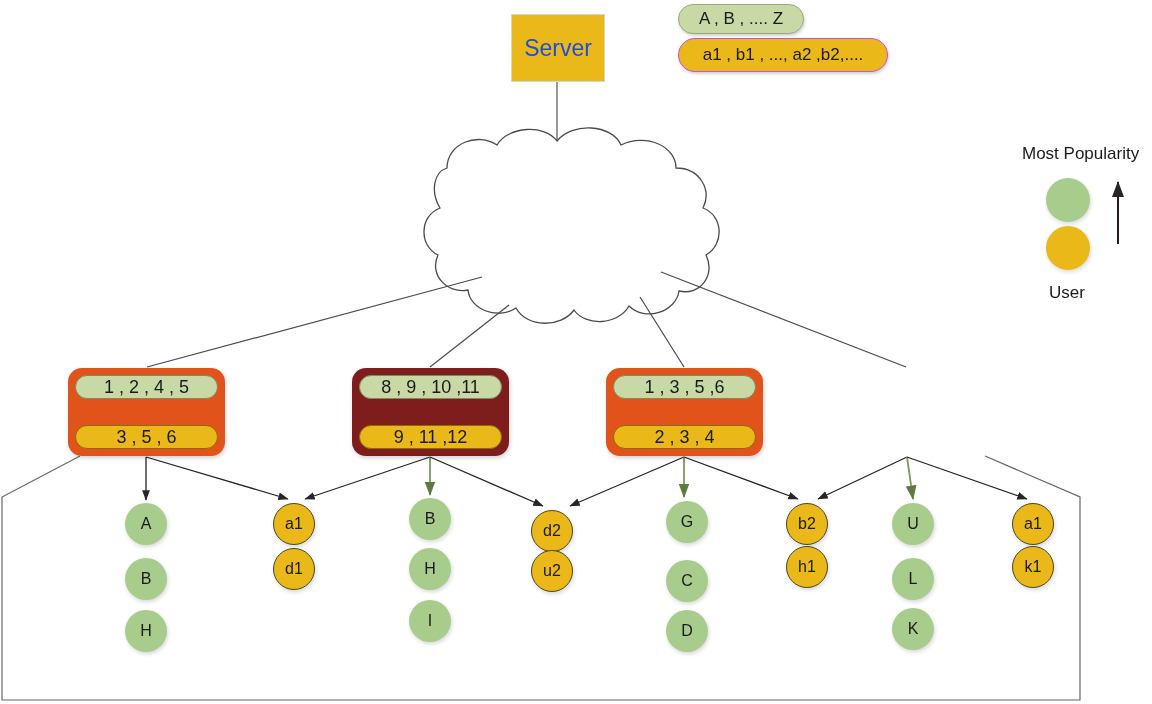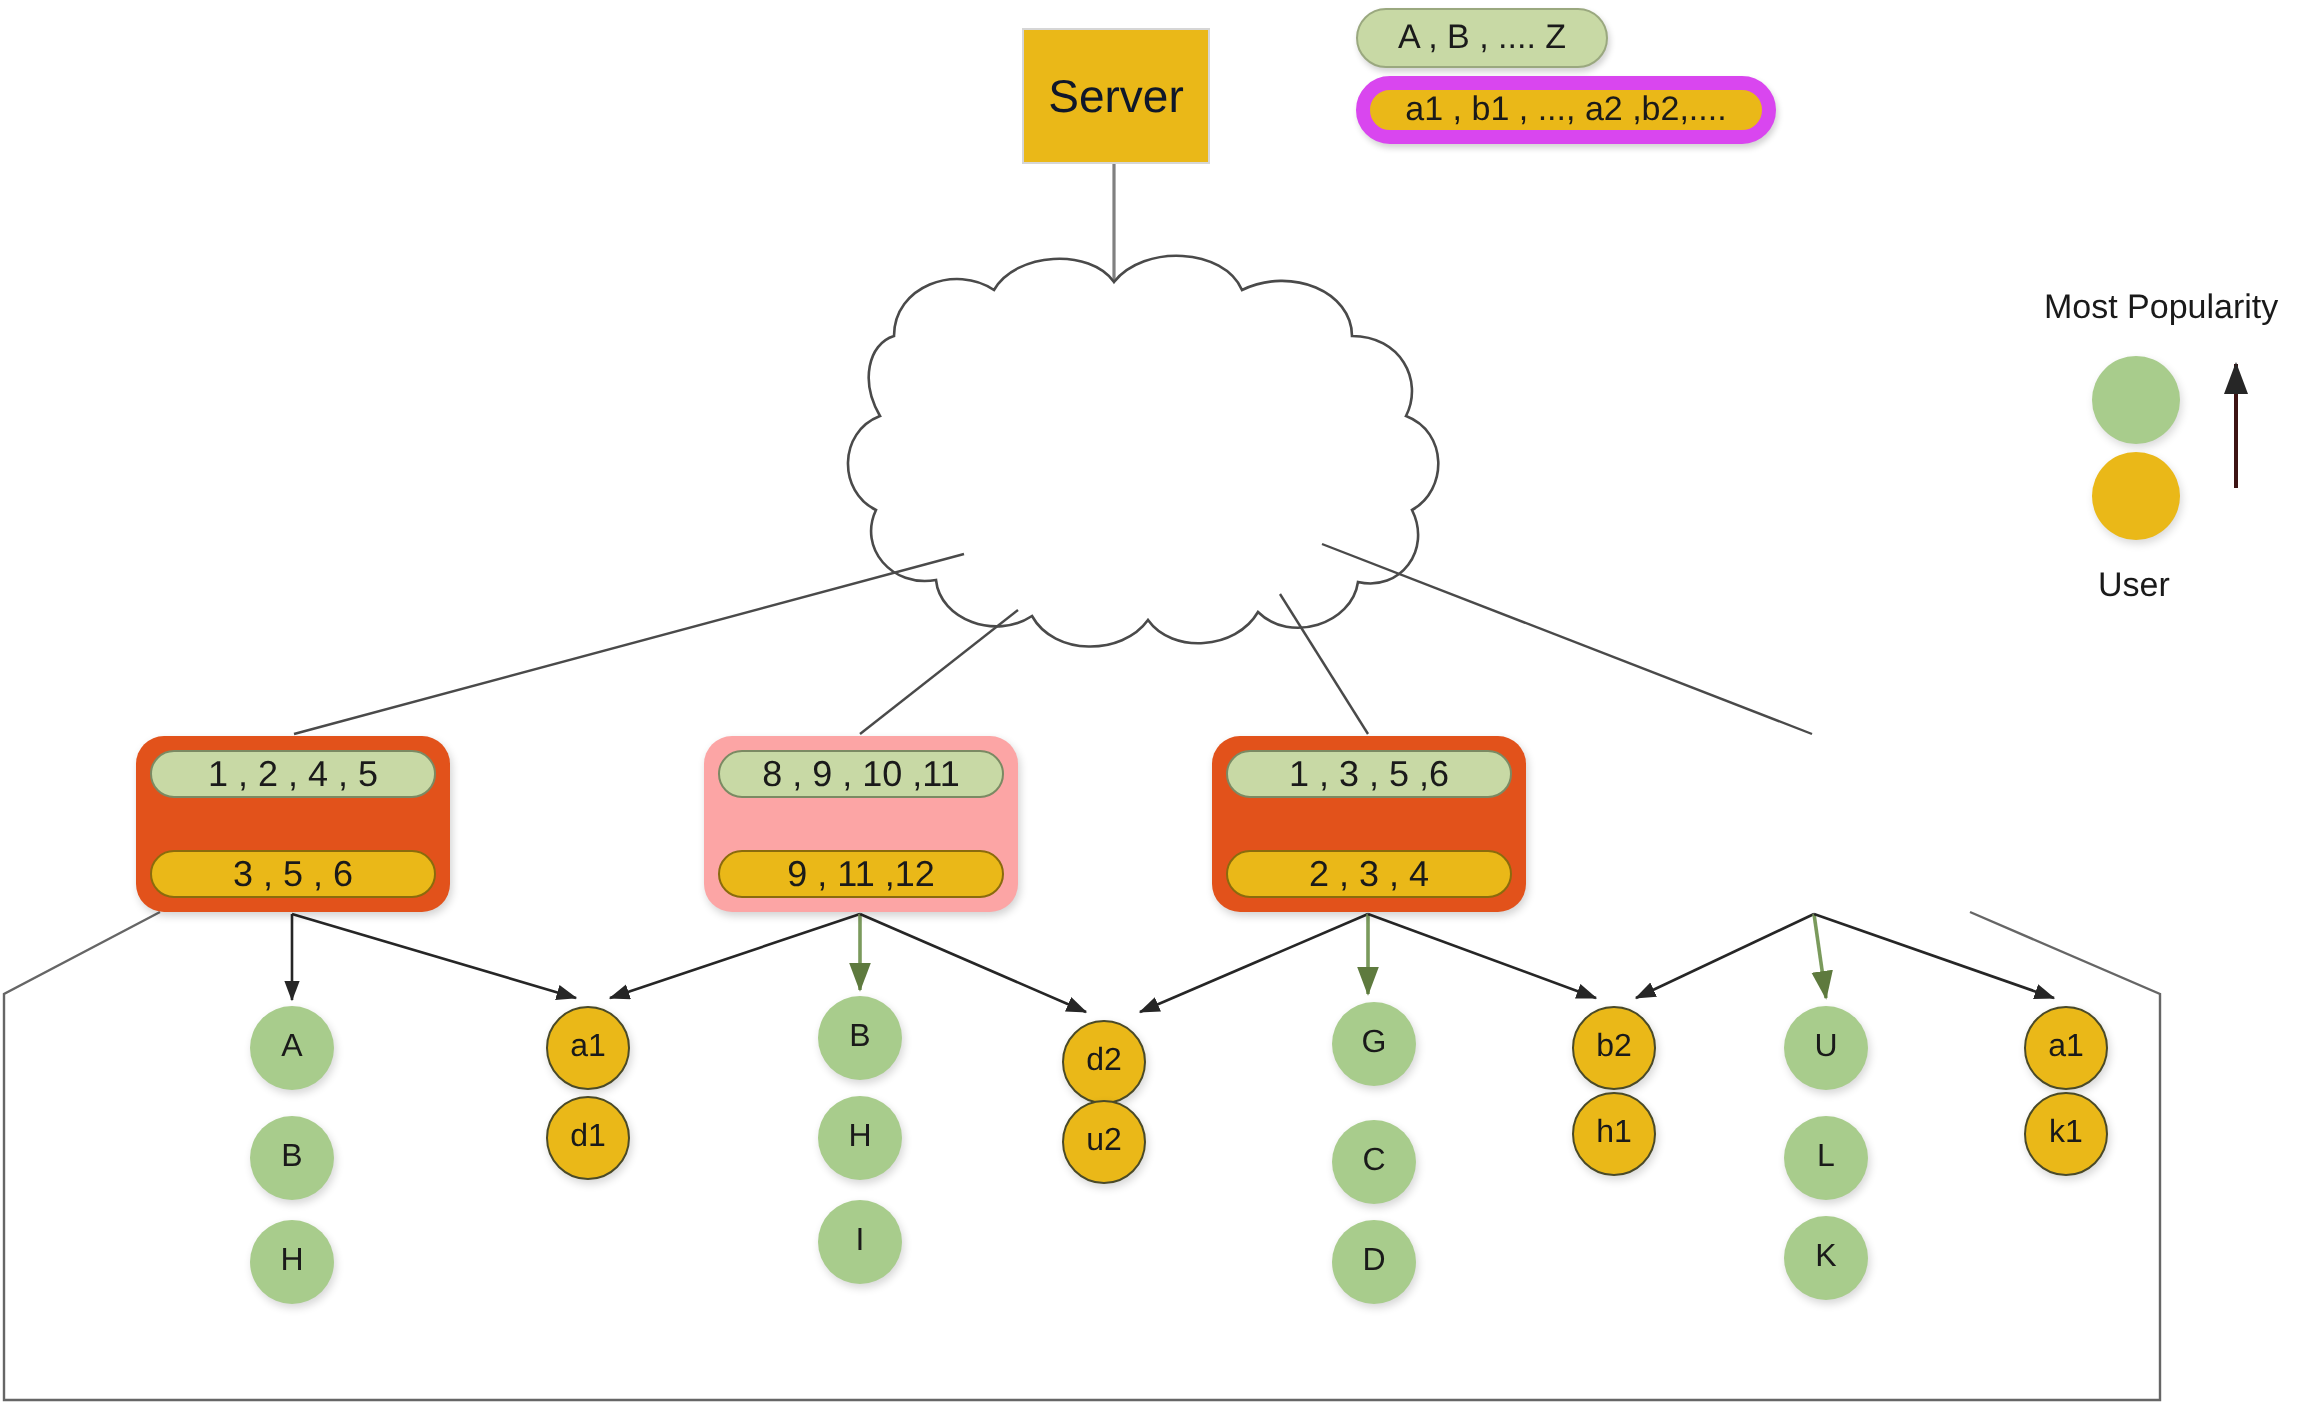--- a/index.html
+++ b/index.html
@@ -31,21 +31,21 @@
     left: 511px;
     top: 14px;
     width: 94px;
     height: 68px;
     background: #eab818;
     border: 1px solid #d6d6d6;
     display: flex;
     align-items: center;
     justify-content: center;
     font-size: 23px;
-    color: #0f172a;
+    color: #1d4ed8;
     box-sizing: border-box;
   }
 
   
   .pill {
     position: absolute;
     display: flex;
     align-items: center;
     justify-content: center;
     border-radius: 999px;
@@ -54,21 +54,21 @@
     color: #1a1a1a;
     white-space: nowrap;
     box-shadow: 1px 2px 3px rgba(0,0,0,0.18);
   }
   .pill-green {
     background: #c8d9a5;
     border: 1px solid #9aa87f;
   }
   .pill-yellow {
     background: #eab818;
-    border: 7px solid #d946ef;
+    border: 1px solid #d946ef;
   }
   #pill-letters {
     left: 678px; top: 4px; width: 126px; height: 30px;
   }
   #pill-items {
     left: 678px; top: 38px; width: 210px; height: 34px;
   }
 
   
   .legend-title {
@@ -110,21 +110,21 @@
     border-radius: 14px;
     box-sizing: border-box;
     padding: 7px;
     display: flex;
     flex-direction: column;
     justify-content: space-between;
     box-shadow: 1px 2px 4px rgba(0,0,0,0.18);
     gap: 26px;
   }
   .group-box.red   { background: #e2521b; }
-  .group-box.green { background: #fca5a5; }
+  .group-box.green { background: #7f1d1d; }
 
   .group-row {
     height: 36px;
     border-radius: 999px;
     display: flex;
     align-items: center;
     justify-content: center;
     font-size: 18px;
     color: #1a1a1a;
     box-sizing: border-box;

